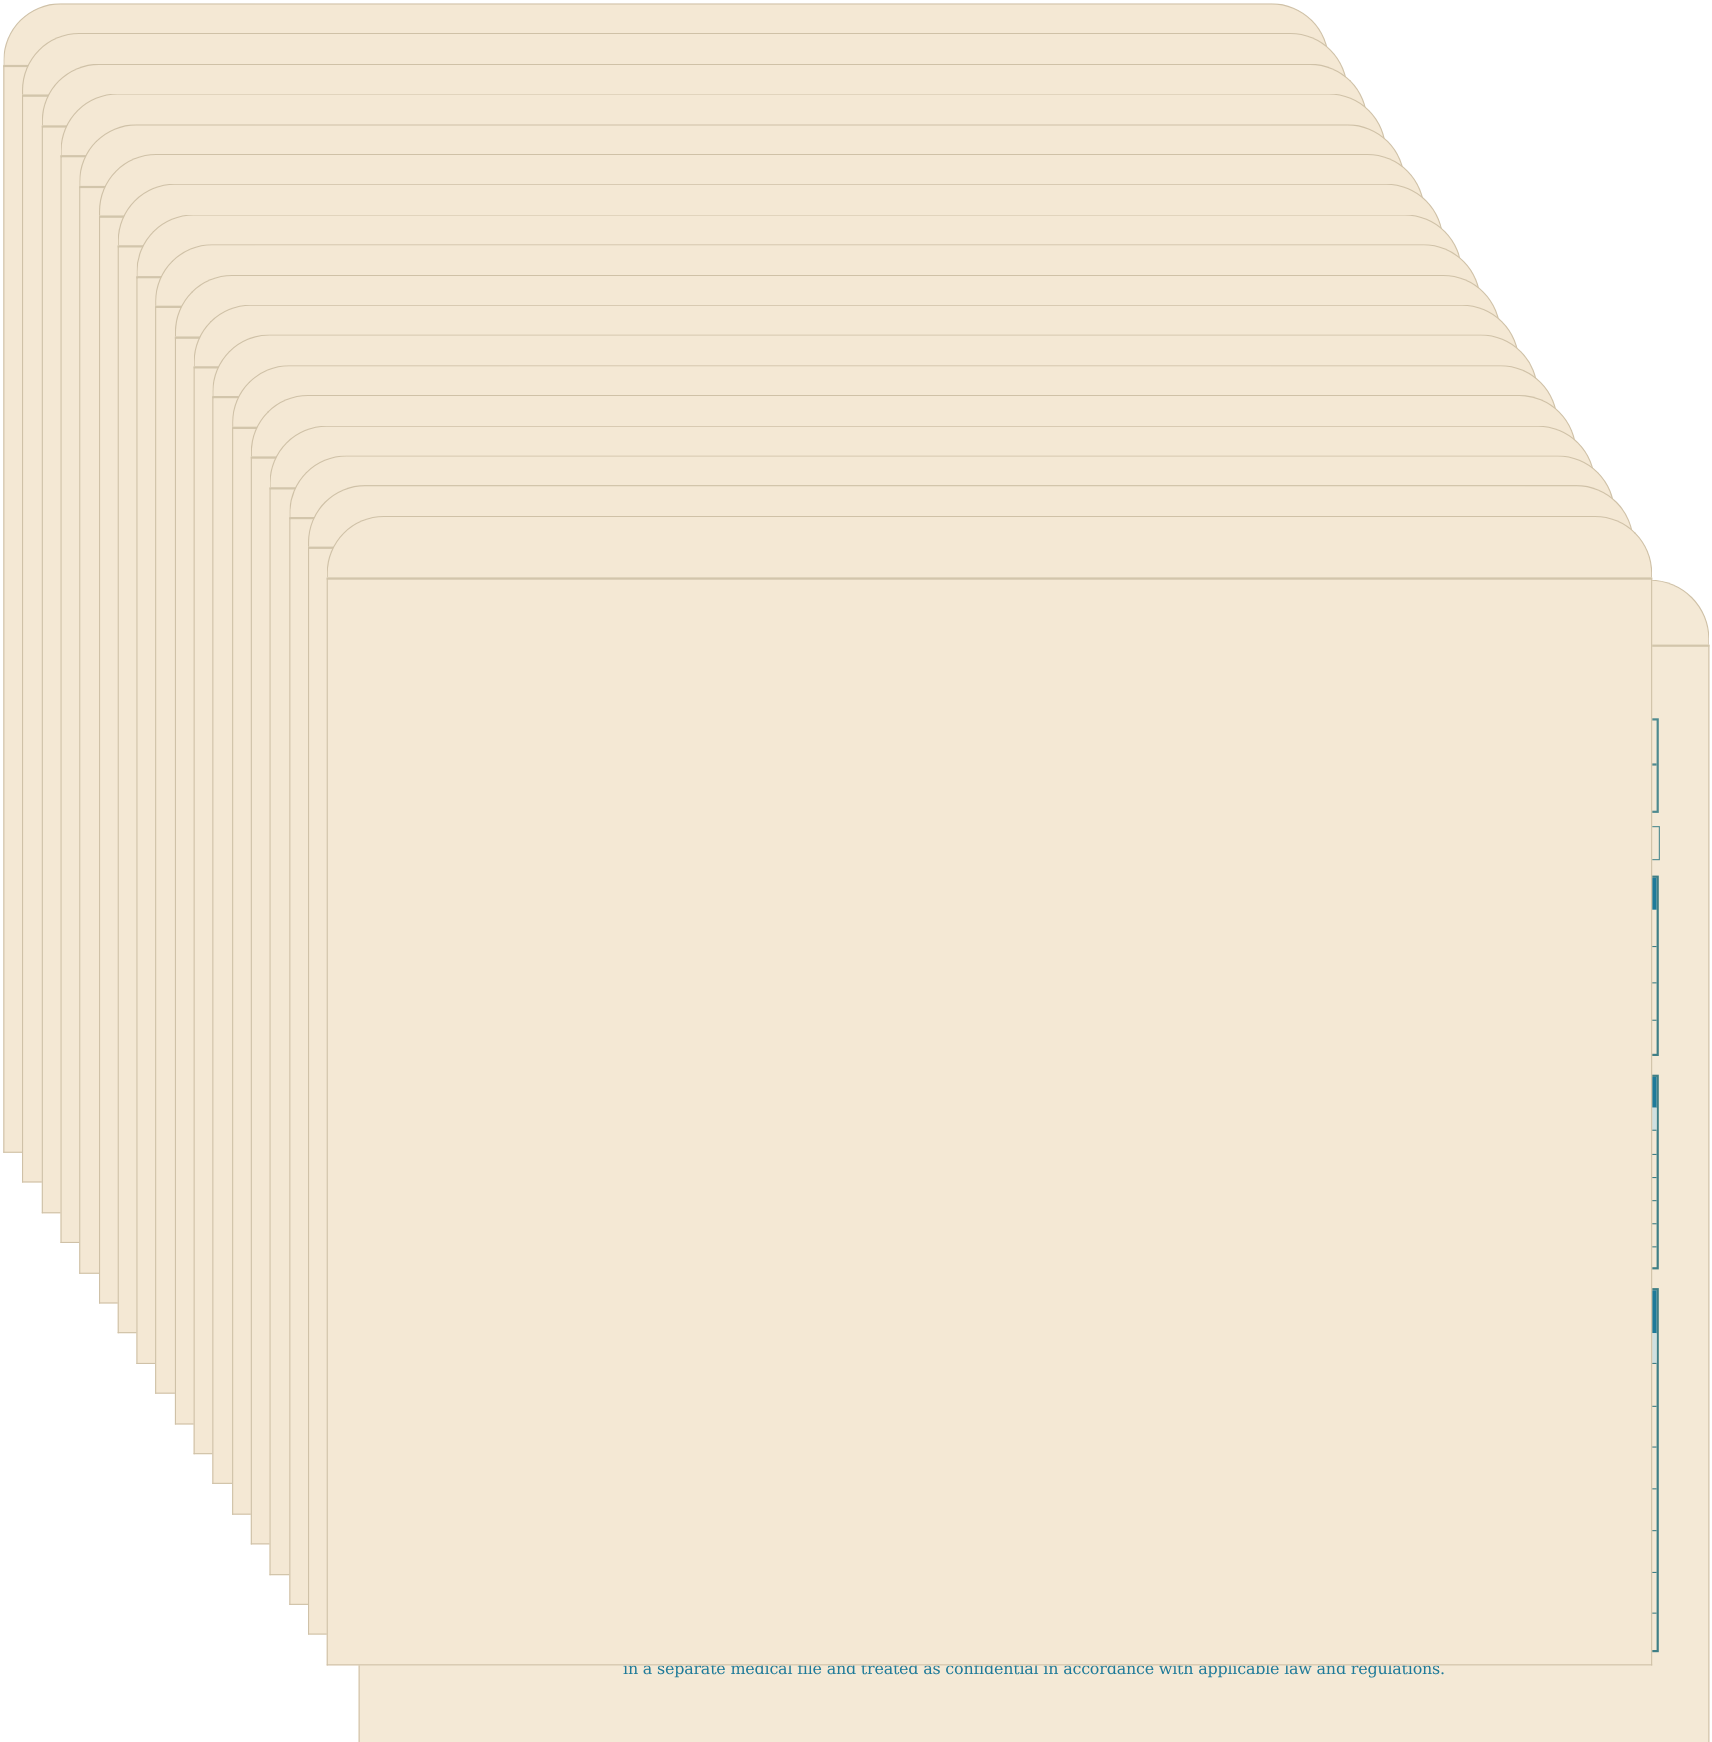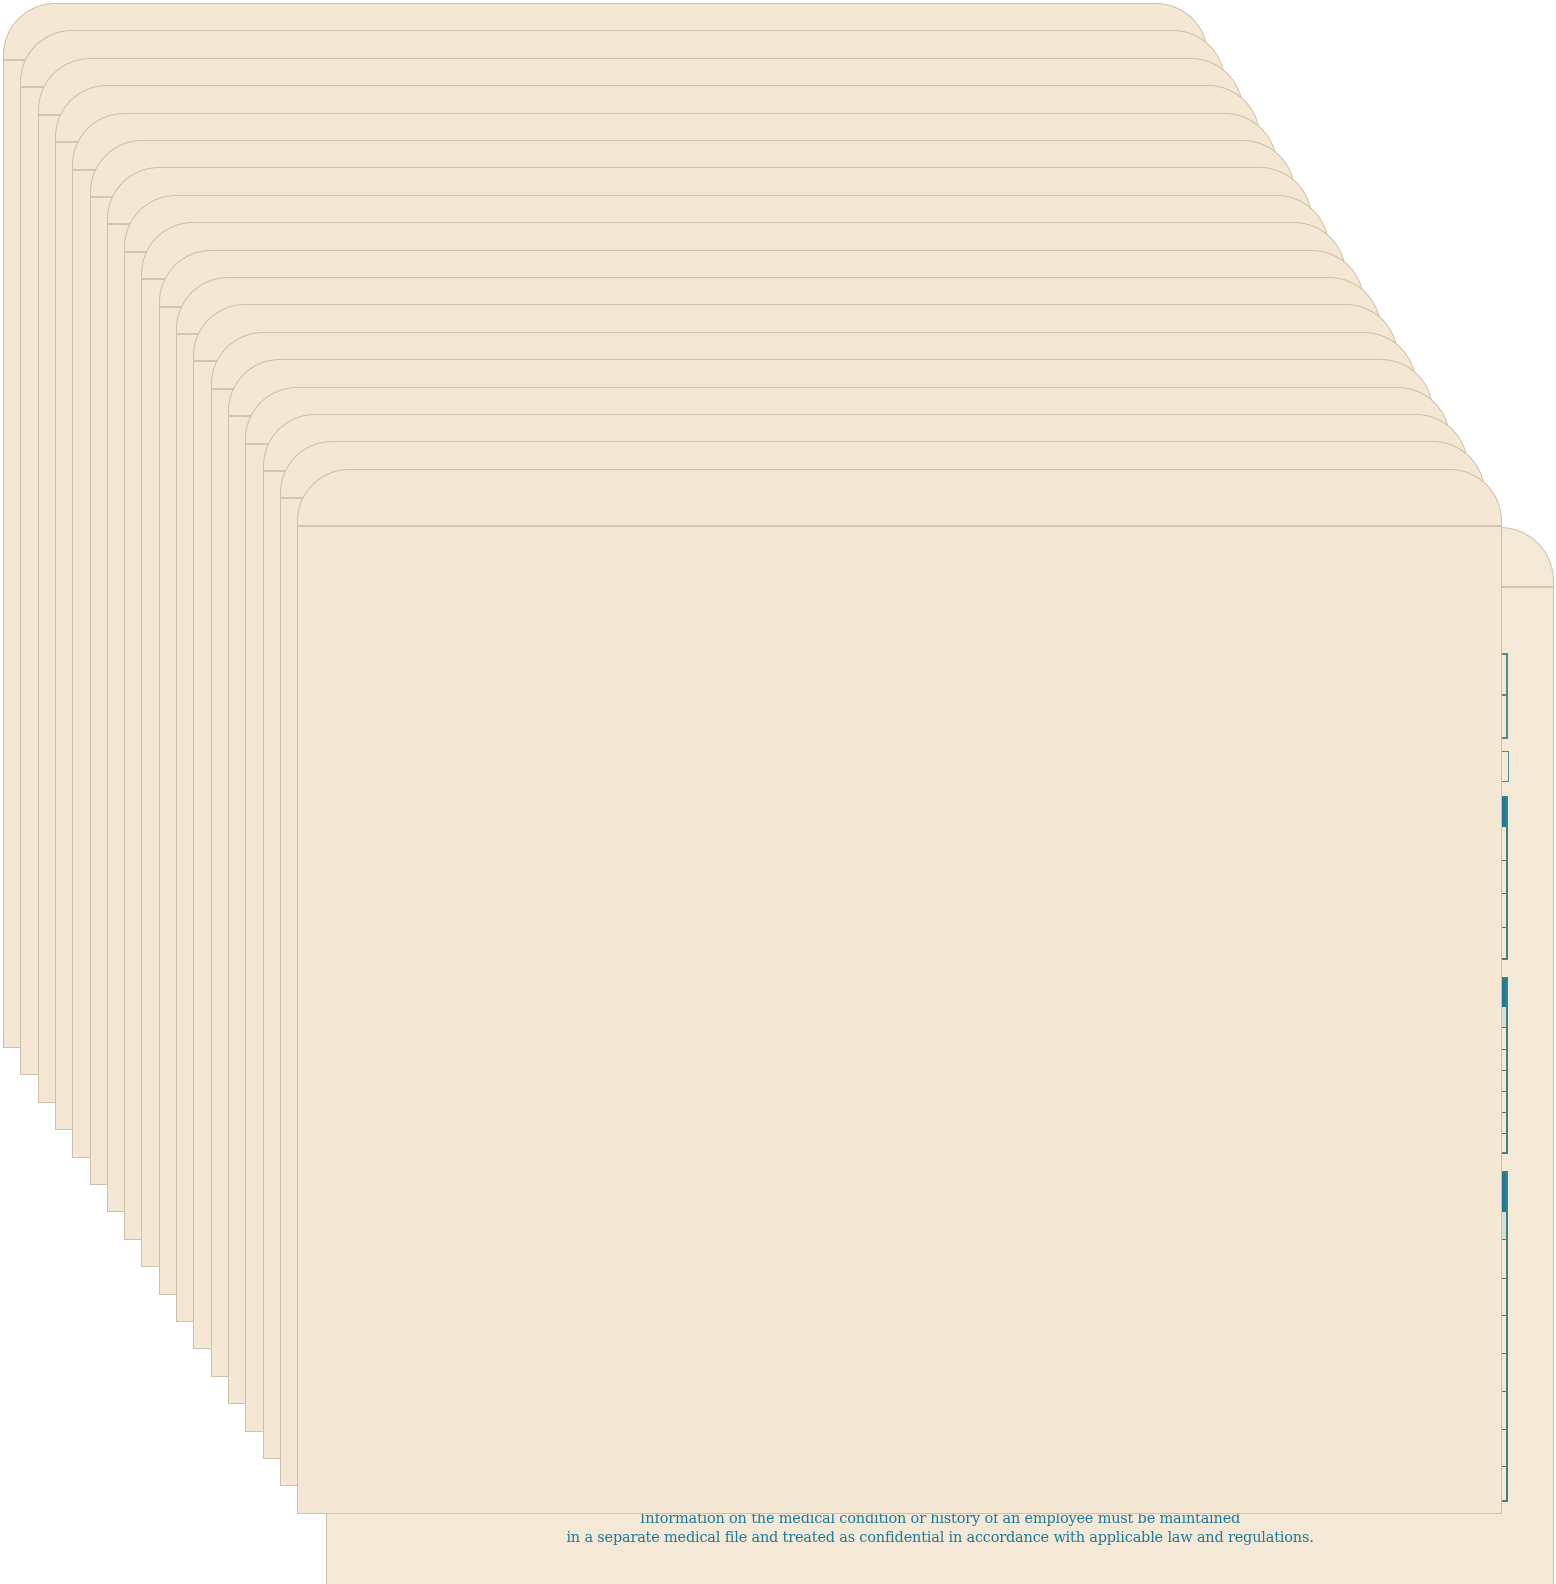--- a/index.html
+++ b/index.html
@@ -304,15 +304,14 @@
       <div class="hline thin" style="top: 37.7px;"></div>
       <div class="hline thin" style="top: 75.4px;"></div>
       <div class="hline thin" style="top: 113.1px;"></div>
       <div class="hline thin" style="top: 150.8px;"></div>
       <div class="hline thin" style="top: 188.5px;"></div>
       <div class="hline thin" style="top: 226.2px;"></div>
     </div>
 </div>
 
 <div class="abs footer">
-  <div>Information on the medical condition or history of an employee must be maintained</div>
   <div>in a separate medical file and treated as confidential in accordance with applicable law and regulations.</div>
 </div>
 
 </body></html>

